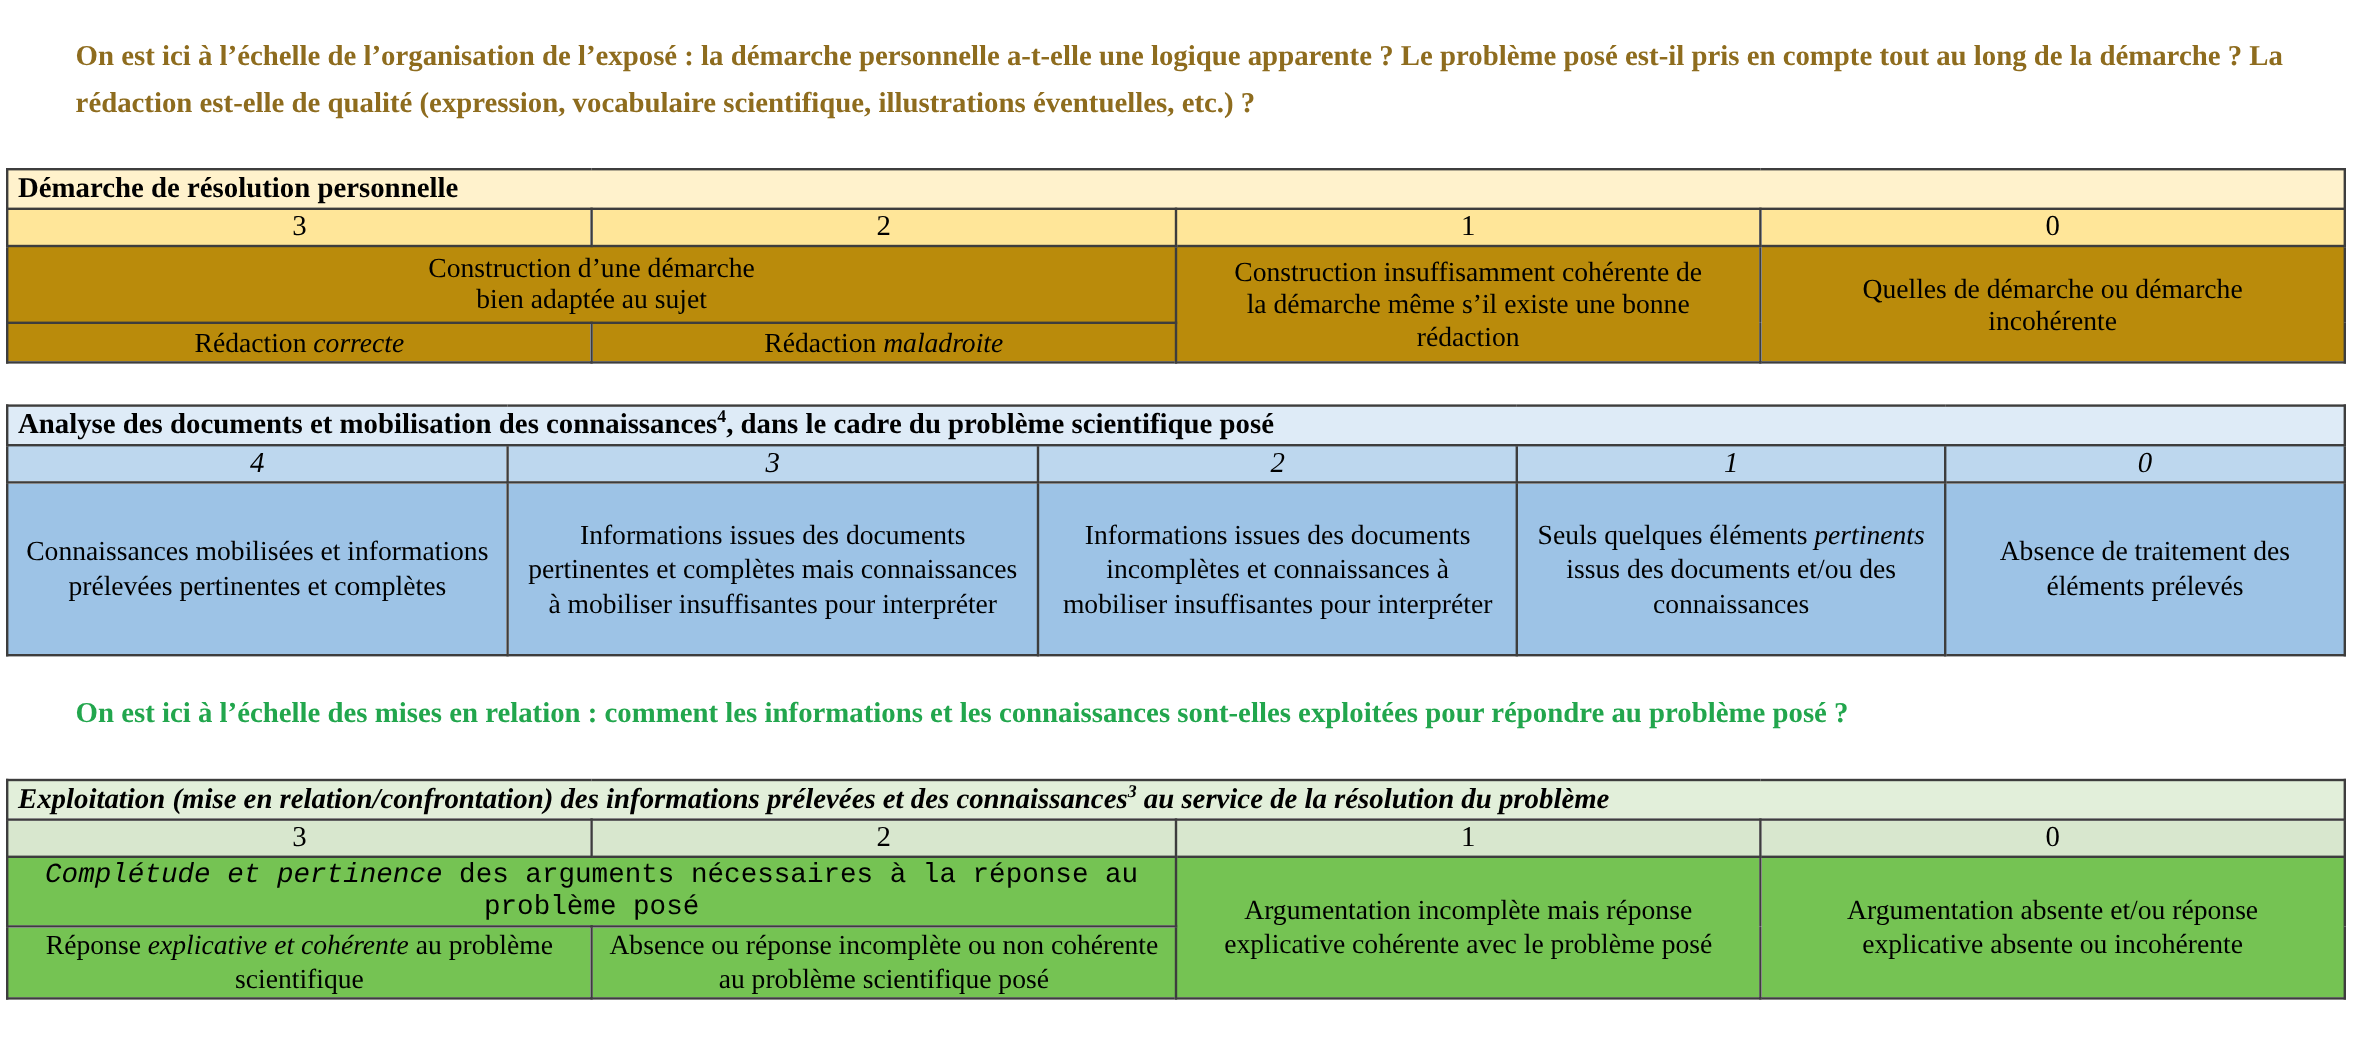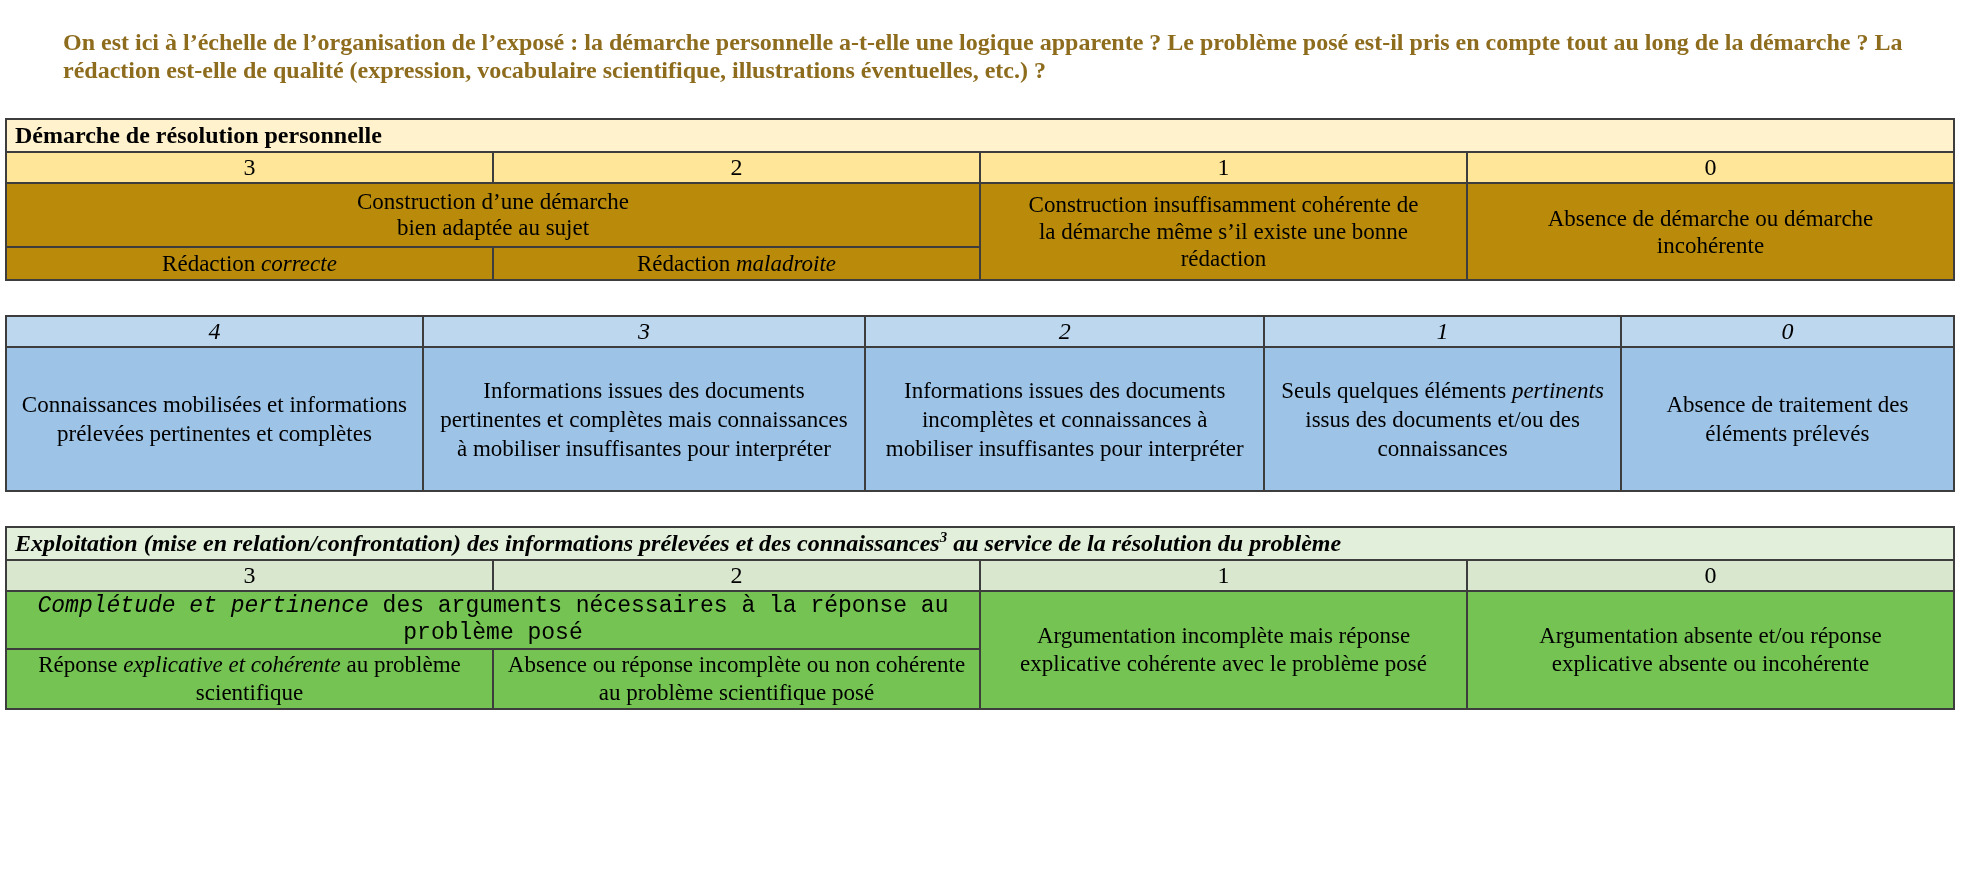--- a/index.html
+++ b/index.html
@@ -6,21 +6,21 @@
   body {
     width: 1962px; height: 886px;
     font-family: "Liberation Serif", serif;
     color: #000; overflow: hidden;
   }
   .page { padding: 3px 5px 0 5px; }
 
   .top-note { margin: 2px 0 0 2px; font-size: 23px; }
 
   .intro {
-    font-weight: 700; font-size: 24px; line-height: 28px;
+    font-weight: 700; font-size: 24px; line-height: 39px;
     margin: 0 40px 0 58px;
   }
   .intro-gold  { color: var(--c-gold_text);  margin-top: 25px; max-width: 1865px; }
   .intro-blue  { color: var(--c-blue_text);  margin-top: 40px; }
   .intro-green { color: var(--c-green_text); margin-top: 29px; }
 
   table.rubric {
     border-collapse: collapse; table-layout: fixed;
     width: 1950px; border: 2px solid #22c55e;
   }
@@ -81,56 +81,60 @@
       </tr>
       <tr class="row-score">
         <td>3</td>
         <td>2</td>
         <td>1</td>
         <td>0</td>
       </tr>
       <tr>
         <td colspan="2" class="body cell-construction">Construction d’une démarche<br>bien adaptée au sujet</td>
         <td rowspan="2" class="body cell-tall">Construction insuffisamment cohérente de la démarche même s’il existe une bonne rédaction</td>
-        <td rowspan="2" class="body cell-tall">Absence de démarche ou démarche incohérente</td>
+        <td rowspan="2" class="body cell-tall">Quelles de démarche ou démarche incohérente</td>
       </tr>
       <tr class="row-redaction">
         <td class="body">Rédaction <i>correcte</i></td>
         <td class="body">Rédaction <i>maladroite</i></td>
       </tr>
     </tbody>
   </table>
 
 
   <table class="rubric t2">
     <colgroup>
         <col style="width:21.4%">
         <col style="width:22.7%">
         <col style="width:20.5%">
         <col style="width:18.3%">
         <col style="width:17.1%">
       </colgroup>
     <tbody>
+      <tr class="row-title">
+        <td colspan="5">Analyse des documents et mobilisation des connaissances<sup>4</sup>, dans le cadre du problème scientifique posé</td>
+      </tr>
       <tr class="row-score">
         <td>4</td>
         <td>3</td>
         <td>2</td>
         <td>1</td>
         <td>0</td>
       </tr>
       <tr>
         <td class="body">Connaissances mobilisées et informations prélevées pertinentes et complètes</td>
         <td class="body">Informations issues des documents pertinentes et complètes mais connaissances à mobiliser insuffisantes pour interpréter</td>
         <td class="body">Informations issues des documents incomplètes et connaissances à mobiliser insuffisantes pour interpréter</td>
         <td class="body">Seuls quelques éléments <i>pertinents</i> issus des documents et/ou des connaissances</td>
         <td class="body">Absence de traitement des éléments prélevés</td>
       </tr>
     </tbody>
   </table>
 
+  <p class="intro intro-green">On est ici à l’échelle des mises en relation&nbsp;: comment les informations et les connaissances sont-elles exploitées pour répondre au problème posé&nbsp;?</p>
 
   <table class="rubric t3">
     <colgroup>
         <col style="width:25%">
         <col style="width:25%">
         <col style="width:25%">
         <col style="width:25%">
       </colgroup>
     <tbody>
       <tr class="row-title">

